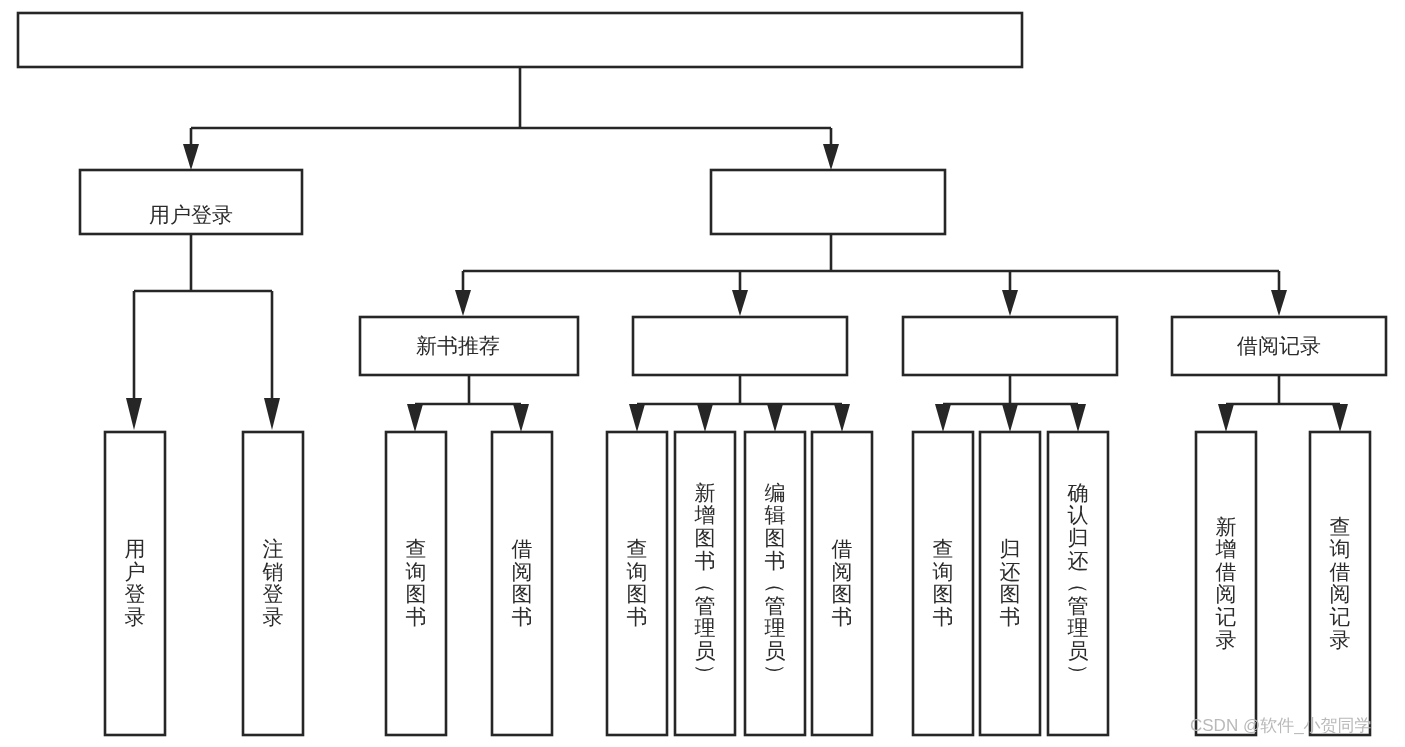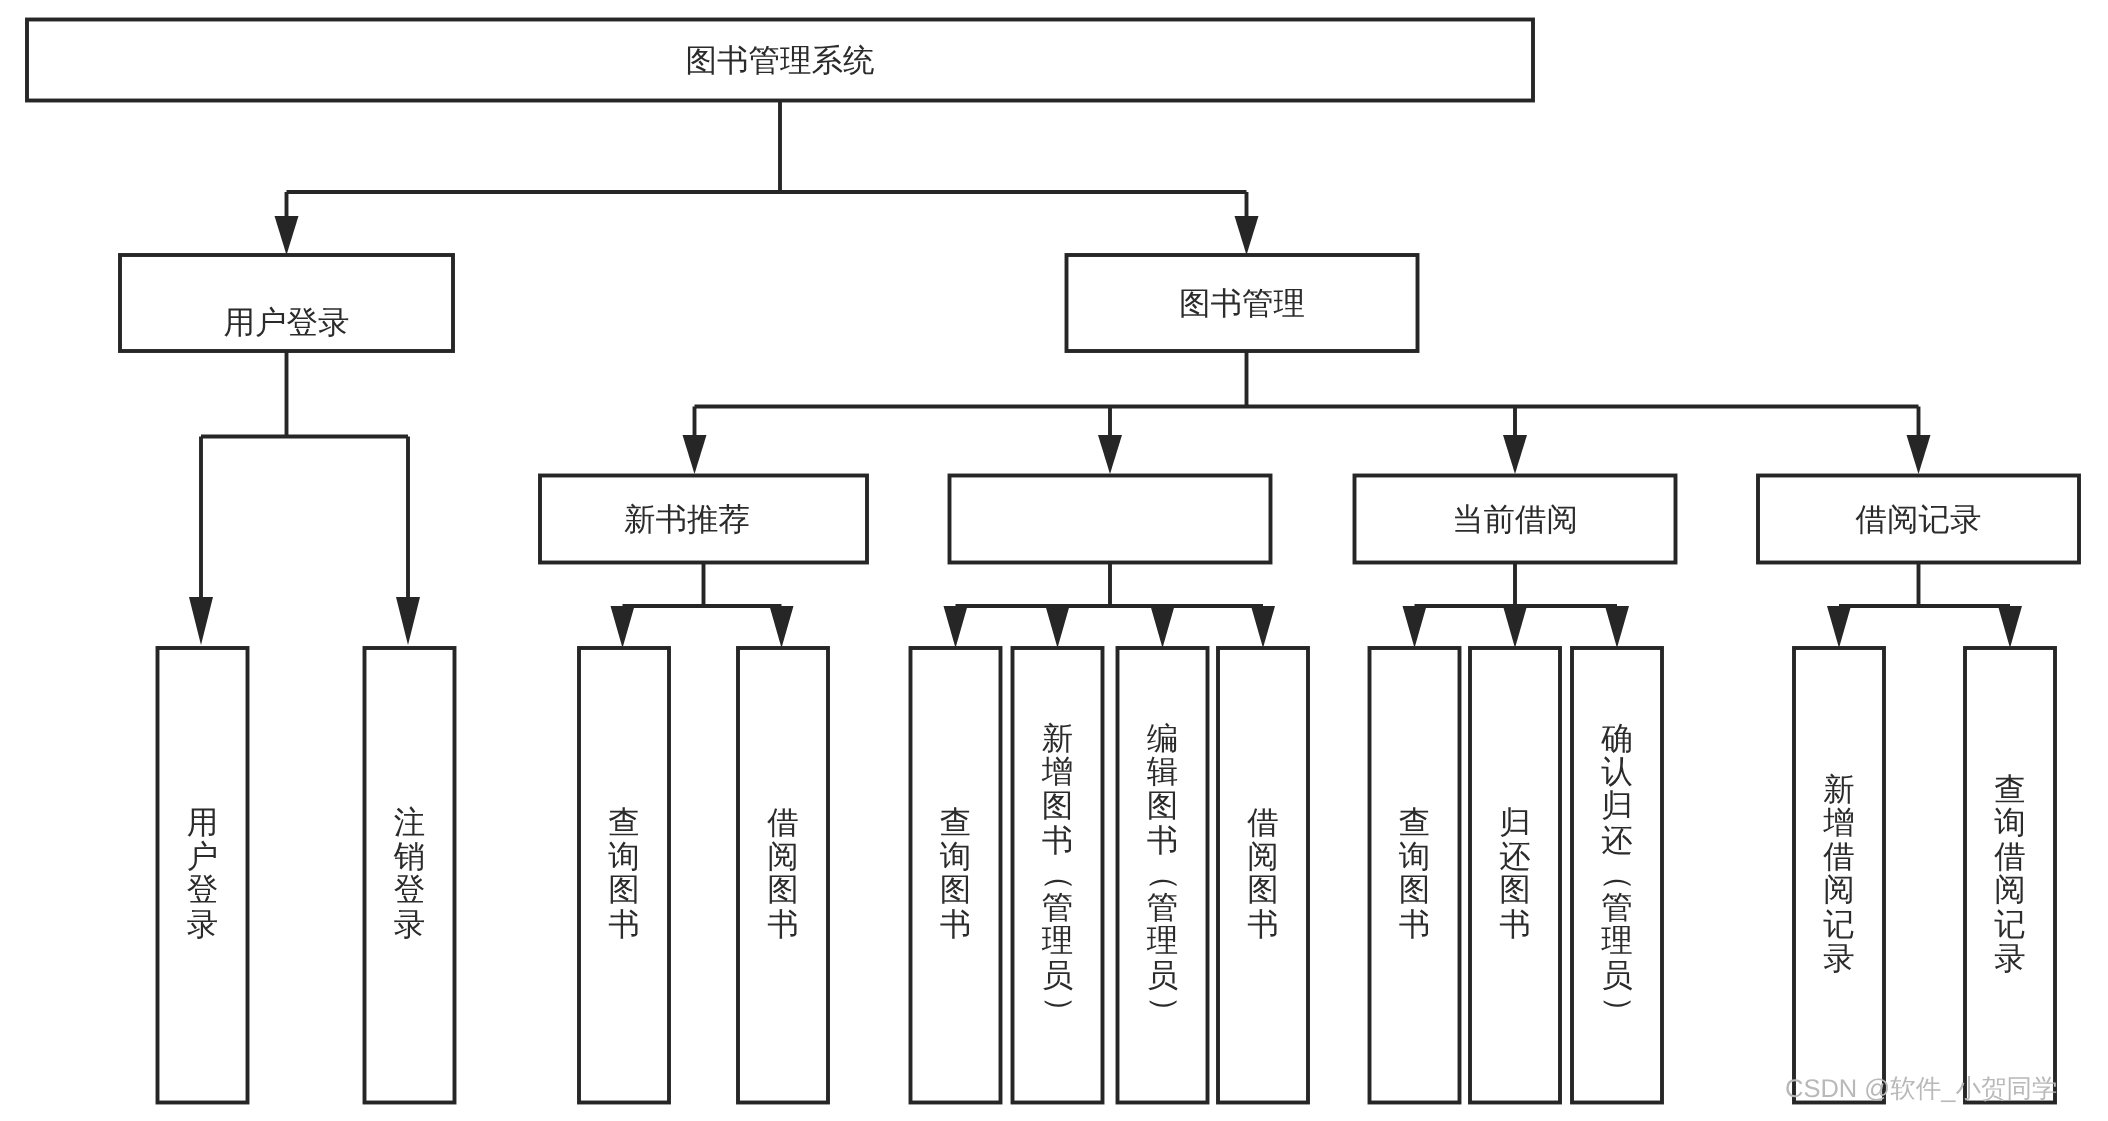--- a/index.html
+++ b/index.html
@@ -177,27 +177,24 @@
 
       <rect class="node-box" x="913" y="432" width="60" height="303"></rect>
       <rect class="node-box" x="980" y="432" width="60" height="303"></rect>
       <rect class="node-box" x="1048" y="432" width="60" height="303"></rect>
 
       <rect class="node-box" x="1196" y="432" width="60" height="303"></rect>
       <rect class="node-box" x="1310" y="432" width="60" height="303"></rect>
     </g>
   </svg>
 
-  <div class="htext-wrap" style="left:18px; top:13px; width:1004px; height:54px;">图书管理系统</div>
 
   <div class="htext-wrap" style="left:80px; top:183px; width:222px; height:64px;">用户登录</div>
-  <div class="htext-wrap" style="left:711px; top:170px; width:234px; height:64px;">图书管理</div>
 
   <div class="htext-wrap" style="left:360px; top:317px; width:196px; height:58px;">新书推荐</div>
-  <div class="htext-wrap" style="left:903px; top:317px; width:214px; height:58px;">当前借阅</div>
   <div class="htext-wrap" style="left:1172px; top:317px; width:214px; height:58px;border-radius:16px;">借阅记录</div>
 
   <div class="vtext-wrap" style="left: 105px; top: 432px; width: 60px; height: 303px; padding-top: 106.3px; box-sizing: border-box;">
       <span class="ch" style="height: 22.6px; line-height: 22.6px;">用</span>
       <span class="ch" style="height: 22.6px; line-height: 22.6px;">户</span>
       <span class="ch" style="height: 22.6px; line-height: 22.6px;">登</span>
       <span class="ch" style="height: 22.6px; line-height: 22.6px;">录</span>
     </div>
   <div class="vtext-wrap" style="left: 243px; top: 432px; width: 60px; height: 303px; padding-top: 106.3px; box-sizing: border-box;">
       <span class="ch" style="height: 22.6px; line-height: 22.6px;">注</span>

